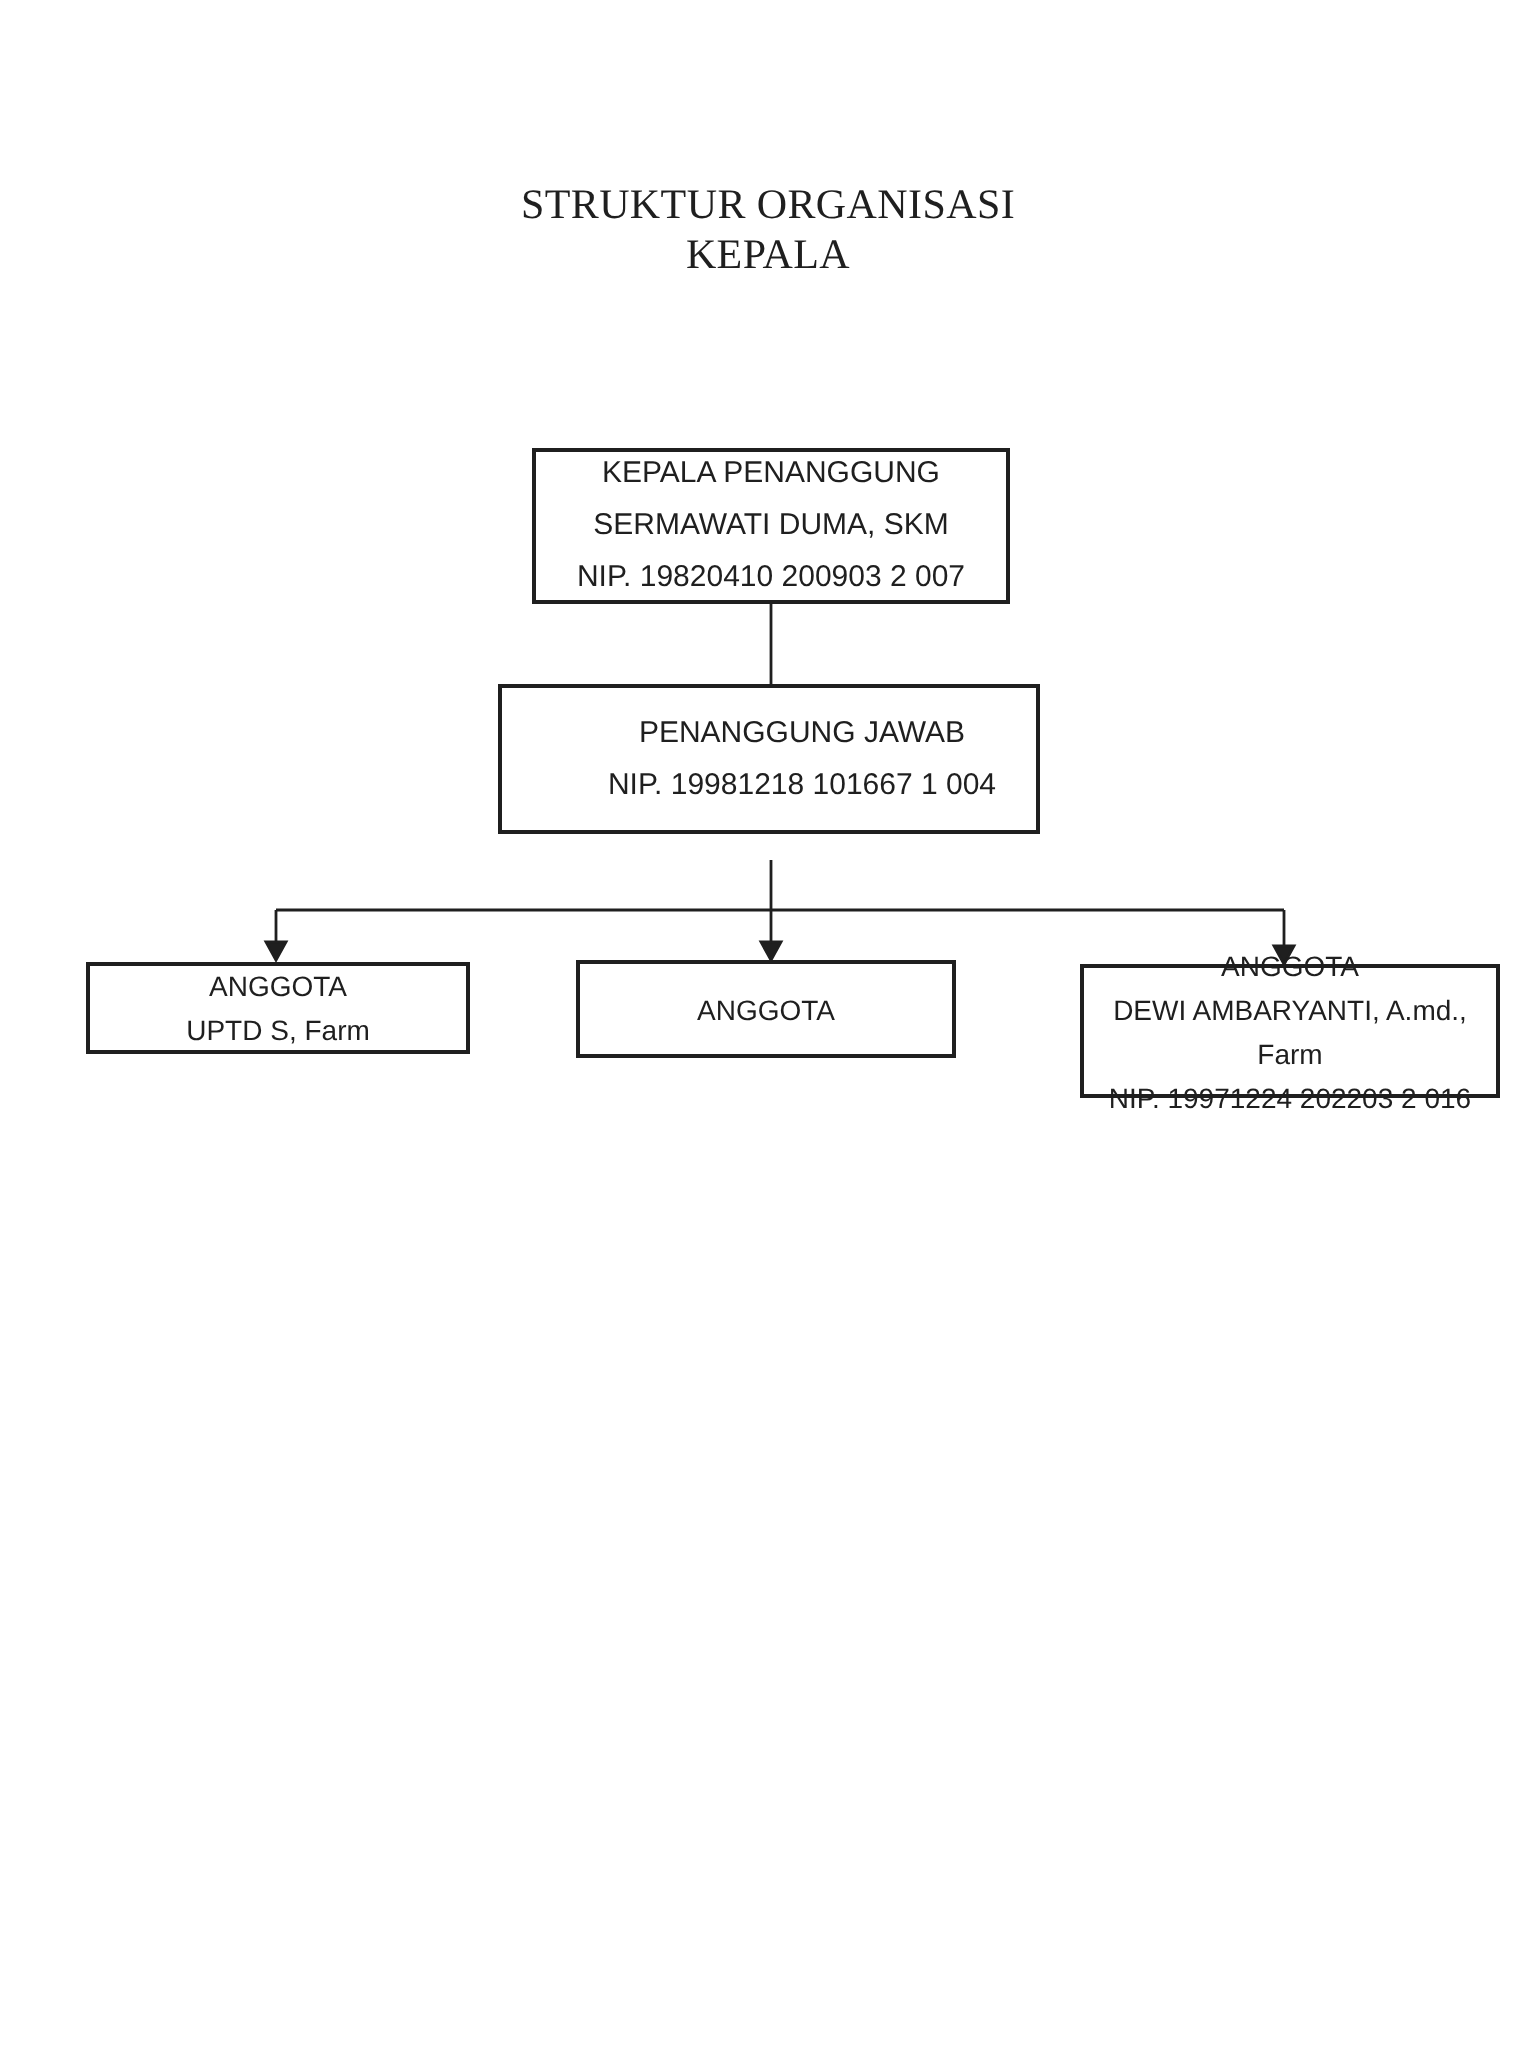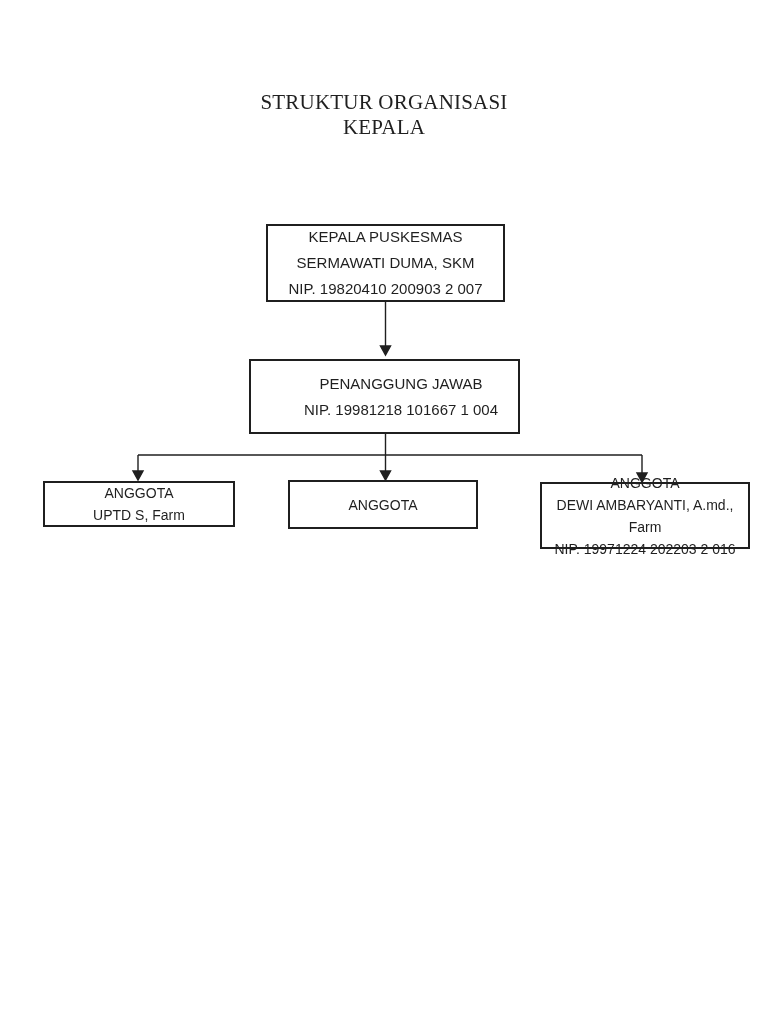--- a/index.html
+++ b/index.html
@@ -43,21 +43,21 @@
     background: var(--bg-color, #ffffff);
     display: flex;
     flex-direction: column;
     justify-content: center;
     align-items: center;
     text-align: center;
   }
   .org-box.lvl-top .line { line-height: 26px; font-size: 15px; }
   .org-box.lvl-bottom .line { line-height: 22px; font-size: 14px; }
   .box-kepala    { left: 266px; top: 224px; width: 239px; height: 78px; }
-  .box-pj        { left: 249px; top: 359px; width: 271px; height: 75px; padding-left: 33px; }
+  .box-pj        { left: 249px; top: 342px; width: 271px; height: 75px; padding-left: 33px; }
   .box-anggota-1 { left: 43px;  top: 481px; width: 192px; height: 46px; }
   .box-anggota-2 { left: 288px; top: 480px; width: 190px; height: 49px; }
   .box-anggota-3 { left: 540px; top: 482px; width: 210px; height: 67px; }
 </style>
 </head>
 <body>
 
 <div class="page">
 
   <header class="doc-title">
@@ -80,21 +80,21 @@
 
       <line x1="385.5" y1="455" x2="385.5" y2="472"></line>
       <polygon points="380.5,471 390.5,471 385.5,480"></polygon>
 
       <line x1="642" y1="455" x2="642" y2="474"></line>
       <polygon points="637,473 647,473 642,482"></polygon>
     </g>
   </svg>
 
   <div class="org-box lvl-top box-kepala">
-    <div class="line">KEPALA PUSKESMAS</div>
+    <div class="line">KEPALA PENANGGUNG</div>
     <div class="line">SERMAWATI DUMA, SKM</div>
     <div class="line">NIP. 19820410 200903 2 007</div>
   </div>
 
   <div class="org-box lvl-top box-pj">
     <div class="line">PENANGGUNG JAWAB</div>
     <div class="line">NIP. 19981218 101667 1 004</div>
   </div>
 
   <div class="org-box lvl-bottom box-anggota-1">

